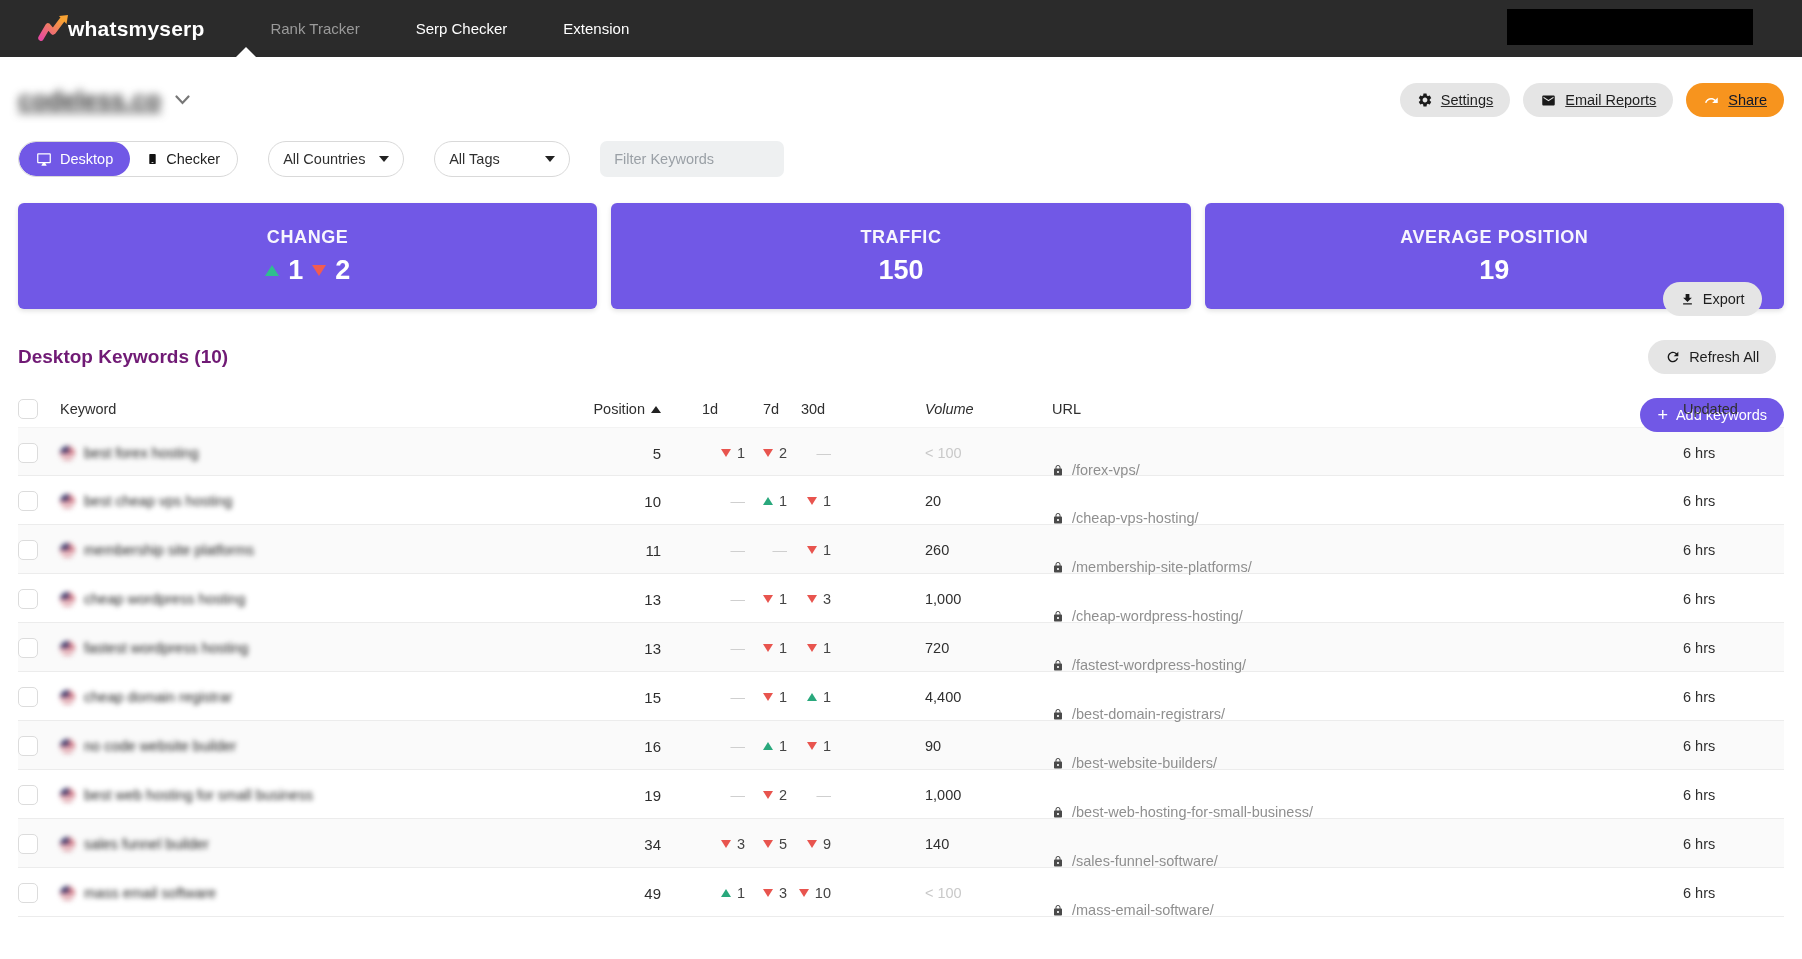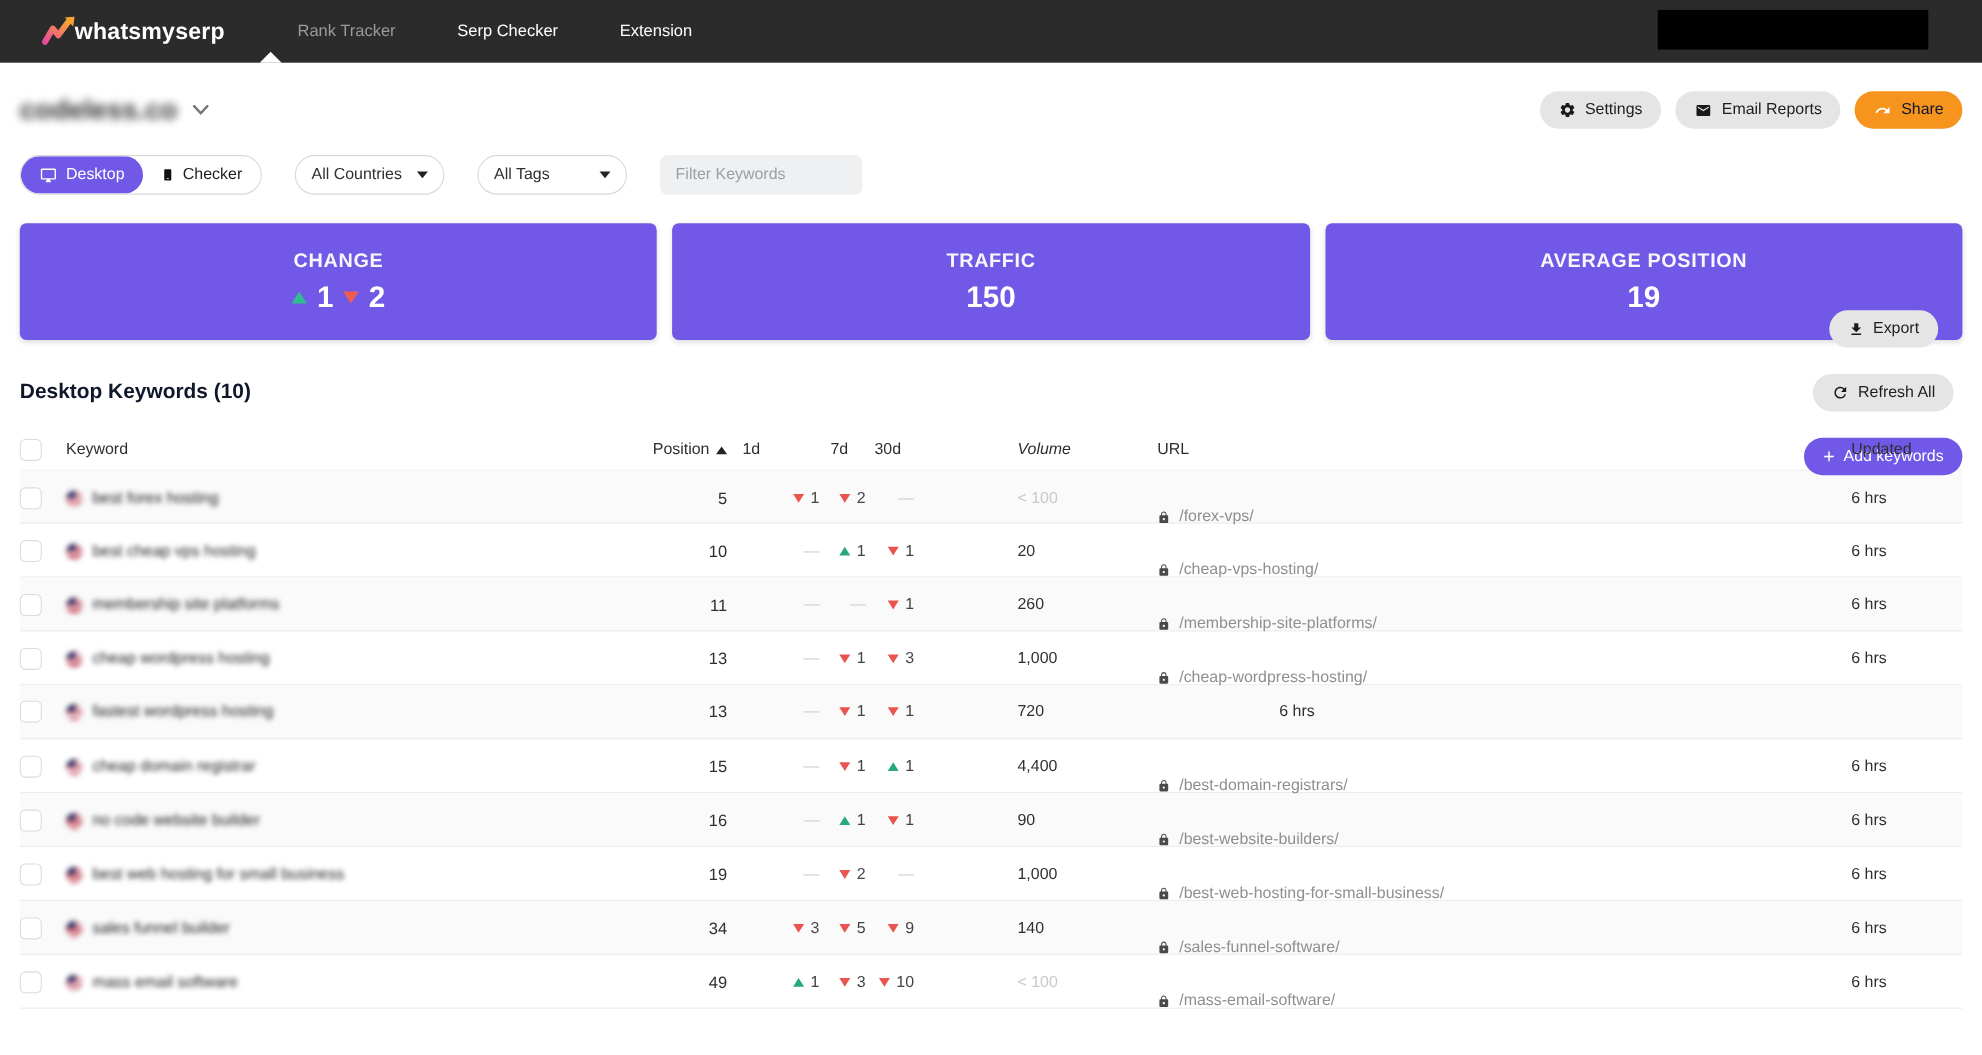--- a/index.html
+++ b/index.html
@@ -15,21 +15,21 @@
   .nav-item { font-size:15px; color:#fff; cursor:pointer; }
   .nav-item.active { color:#9a9a9a; }
   .nav-notch { position:absolute; left:236px; bottom:0; width:0; height:0;
     border-left:10px solid transparent; border-right:10px solid transparent; border-bottom:10px solid #fff; }
   .redacted { position:absolute; top:9px; right:49px; width:246px; height:36px; background:#000; }
 
   
   .page { padding:0 18px; }
 
   
-  .header-row { margin-top:20px; display:flex; align-items:center; justify-content:space-between; height:46px; }
+  .header-row { margin-top:20px; display:flex; align-items:center; justify-content:space-between; height:46px;text-decoration:underline; }
   .site-wrap { display:flex; align-items:center; gap:14px; cursor:pointer; }
   .site-name { font-size:25px; font-weight:700; color:#2f2f2f; filter:blur(4px); }
   .hdr-buttons { display:flex; align-items:center; gap:13px; }
   .pill-btn { display:flex; align-items:center; gap:8px; height:34px; padding:0 17px;
     background:#e5e5e5; border:none; border-radius:17px; font-size:14.5px; color:#1e1e1e;
     font-family:inherit; cursor:pointer; }
   .pill-btn.orange { background:#F7941E; color:#0f172a; }
   .pill-btn.purple { background:#7158E6; color:#fff; }
   .pill-btn .plus { font-size:18px; font-weight:400; line-height:1; }
 
@@ -55,21 +55,21 @@
 
   
   .tri { display:inline-block; width:0; height:0; }
   .tri-up { border-left:5px solid transparent; border-right:5px solid transparent; border-bottom:8px solid #29A87C; }
   .tri-down { border-left:5px solid transparent; border-right:5px solid transparent; border-top:8px solid #E8544E; }
   .tri.big-up { border-left:7px solid transparent; border-right:7px solid transparent; border-bottom:11px solid #2FBE8F; }
   .tri.big-down { border-left:7px solid transparent; border-right:7px solid transparent; border-top:11px solid #F25C4F; }
 
   
   .section-row { margin-top:30px; display:flex; align-items:center; justify-content:space-between; height:36px; }
-  .section-title { font-size:19px; font-weight:700; color:#0f172a; }
+  .section-title { font-size:19px; font-weight:700; color:#701a75; }
   .section-buttons { display:flex; align-items:center; gap:24px;flex-direction:column; }
 
   
   .table { margin-top:16px; }
   .thead, .trow { display:grid; grid-template-columns:42px 485px 130px 80px 40px 50px 195px 520px 1fr; align-items:center; }
   .thead { height:36px; font-size:14.5px; color:#2f2f2f; }
   .trow { height:49px; border-bottom:1px solid #ececec; font-size:14.5px; }
   .trow.alt { background:#fafafa; }
   .trow:first-child { border-top:1px solid #f3f3f3; }
   .c-check { display:flex; align-items:center; }
@@ -85,21 +85,21 @@
   .c-pos { text-align:right; padding-right:14px; font-size:15px; color:#2f2f2f; }
   .c-chg { display:flex; align-items:center; justify-content:flex-end; gap:6px; color:#444; }
   .c-d1 { padding-right:10px; } .c-d7 { padding-right:8px; } .c-d30 { padding-right:14px; }
   .dash { color:#cfcfcf; }
   .c-vol { padding-left:80px; color:#2f2f2f; }
   .c-vol .muted, .muted { color:#c9c9c9; }
   .c-url { display:flex; align-items:center; gap:8px; padding-left:12px; color:#8f8f8f; cursor:pointer;margin-top:34px; }
   .c-upd { padding-left:123px; color:#2f2f2f; }
   .th-pos { display:flex; align-items:center; justify-content:flex-end; gap:6px; padding-right:14px; cursor:pointer; }
   .sort-asc { width:0; height:0; border-left:5px solid transparent; border-right:5px solid transparent; border-bottom:7px solid #222; }
-  .th-chg { text-align:left; cursor:pointer; }
+  .th-chg { text-align:center; cursor:pointer; }
   .th-vol { padding-left:80px; cursor:pointer;font-style:italic; }
   .th-url { padding-left:12px; }
   .th-upd { padding-left:123px; cursor:pointer; }
   .th-kw { cursor:pointer; }
   .icon { display:inline-flex; flex:0 0 auto; }
 </style>
 </head>
 <body>
 
 <div class="nav">
@@ -411,20 +411,28 @@
           </div>
     <div class="c-chg c-d7">
             <span class="tri tri-down"></span>
             <span>1</span>
           </div>
     <div class="c-chg c-d30">
             <span class="tri tri-down"></span>
             <span>1</span>
           </div>
     <div class="c-vol"><span>720</span></div>
+    <div class="c-url">
+      <span class="icon">
+        <svg width="12" height="13" viewBox="0 0 24 24" fill="#4a4a4a">
+                <path d="M18 8h-1V6c0-2.76-2.24-5-5-5S7 3.24 7 6v2H6c-1.1 0-2 .9-2 2v10c0 1.1.9 2 2 2h12c1.1 0 2-.9 2-2V10c0-1.1-.9-2-2-2zm-6 9c-1.1 0-2-.9-2-2s.9-2 2-2 2 .9 2 2-.9 2-2 2zm3.1-9H8.9V6c0-1.71 1.39-3.1 3.1-3.1 1.71 0 3.1 1.39 3.1 3.1v2z"></path>
+              </svg>
+      </span>
+      <span>/fastest-wordpress-hosting/</span>
+    </div>
     <div class="c-upd">6 hrs</div>
   </div>
 
   <div class="trow">
     <div class="c-check">
             <span class="checkbox"></span>
           </div>
     <div class="c-kw">
       <span class="kw-blur">
         <span class="flag"></span>

